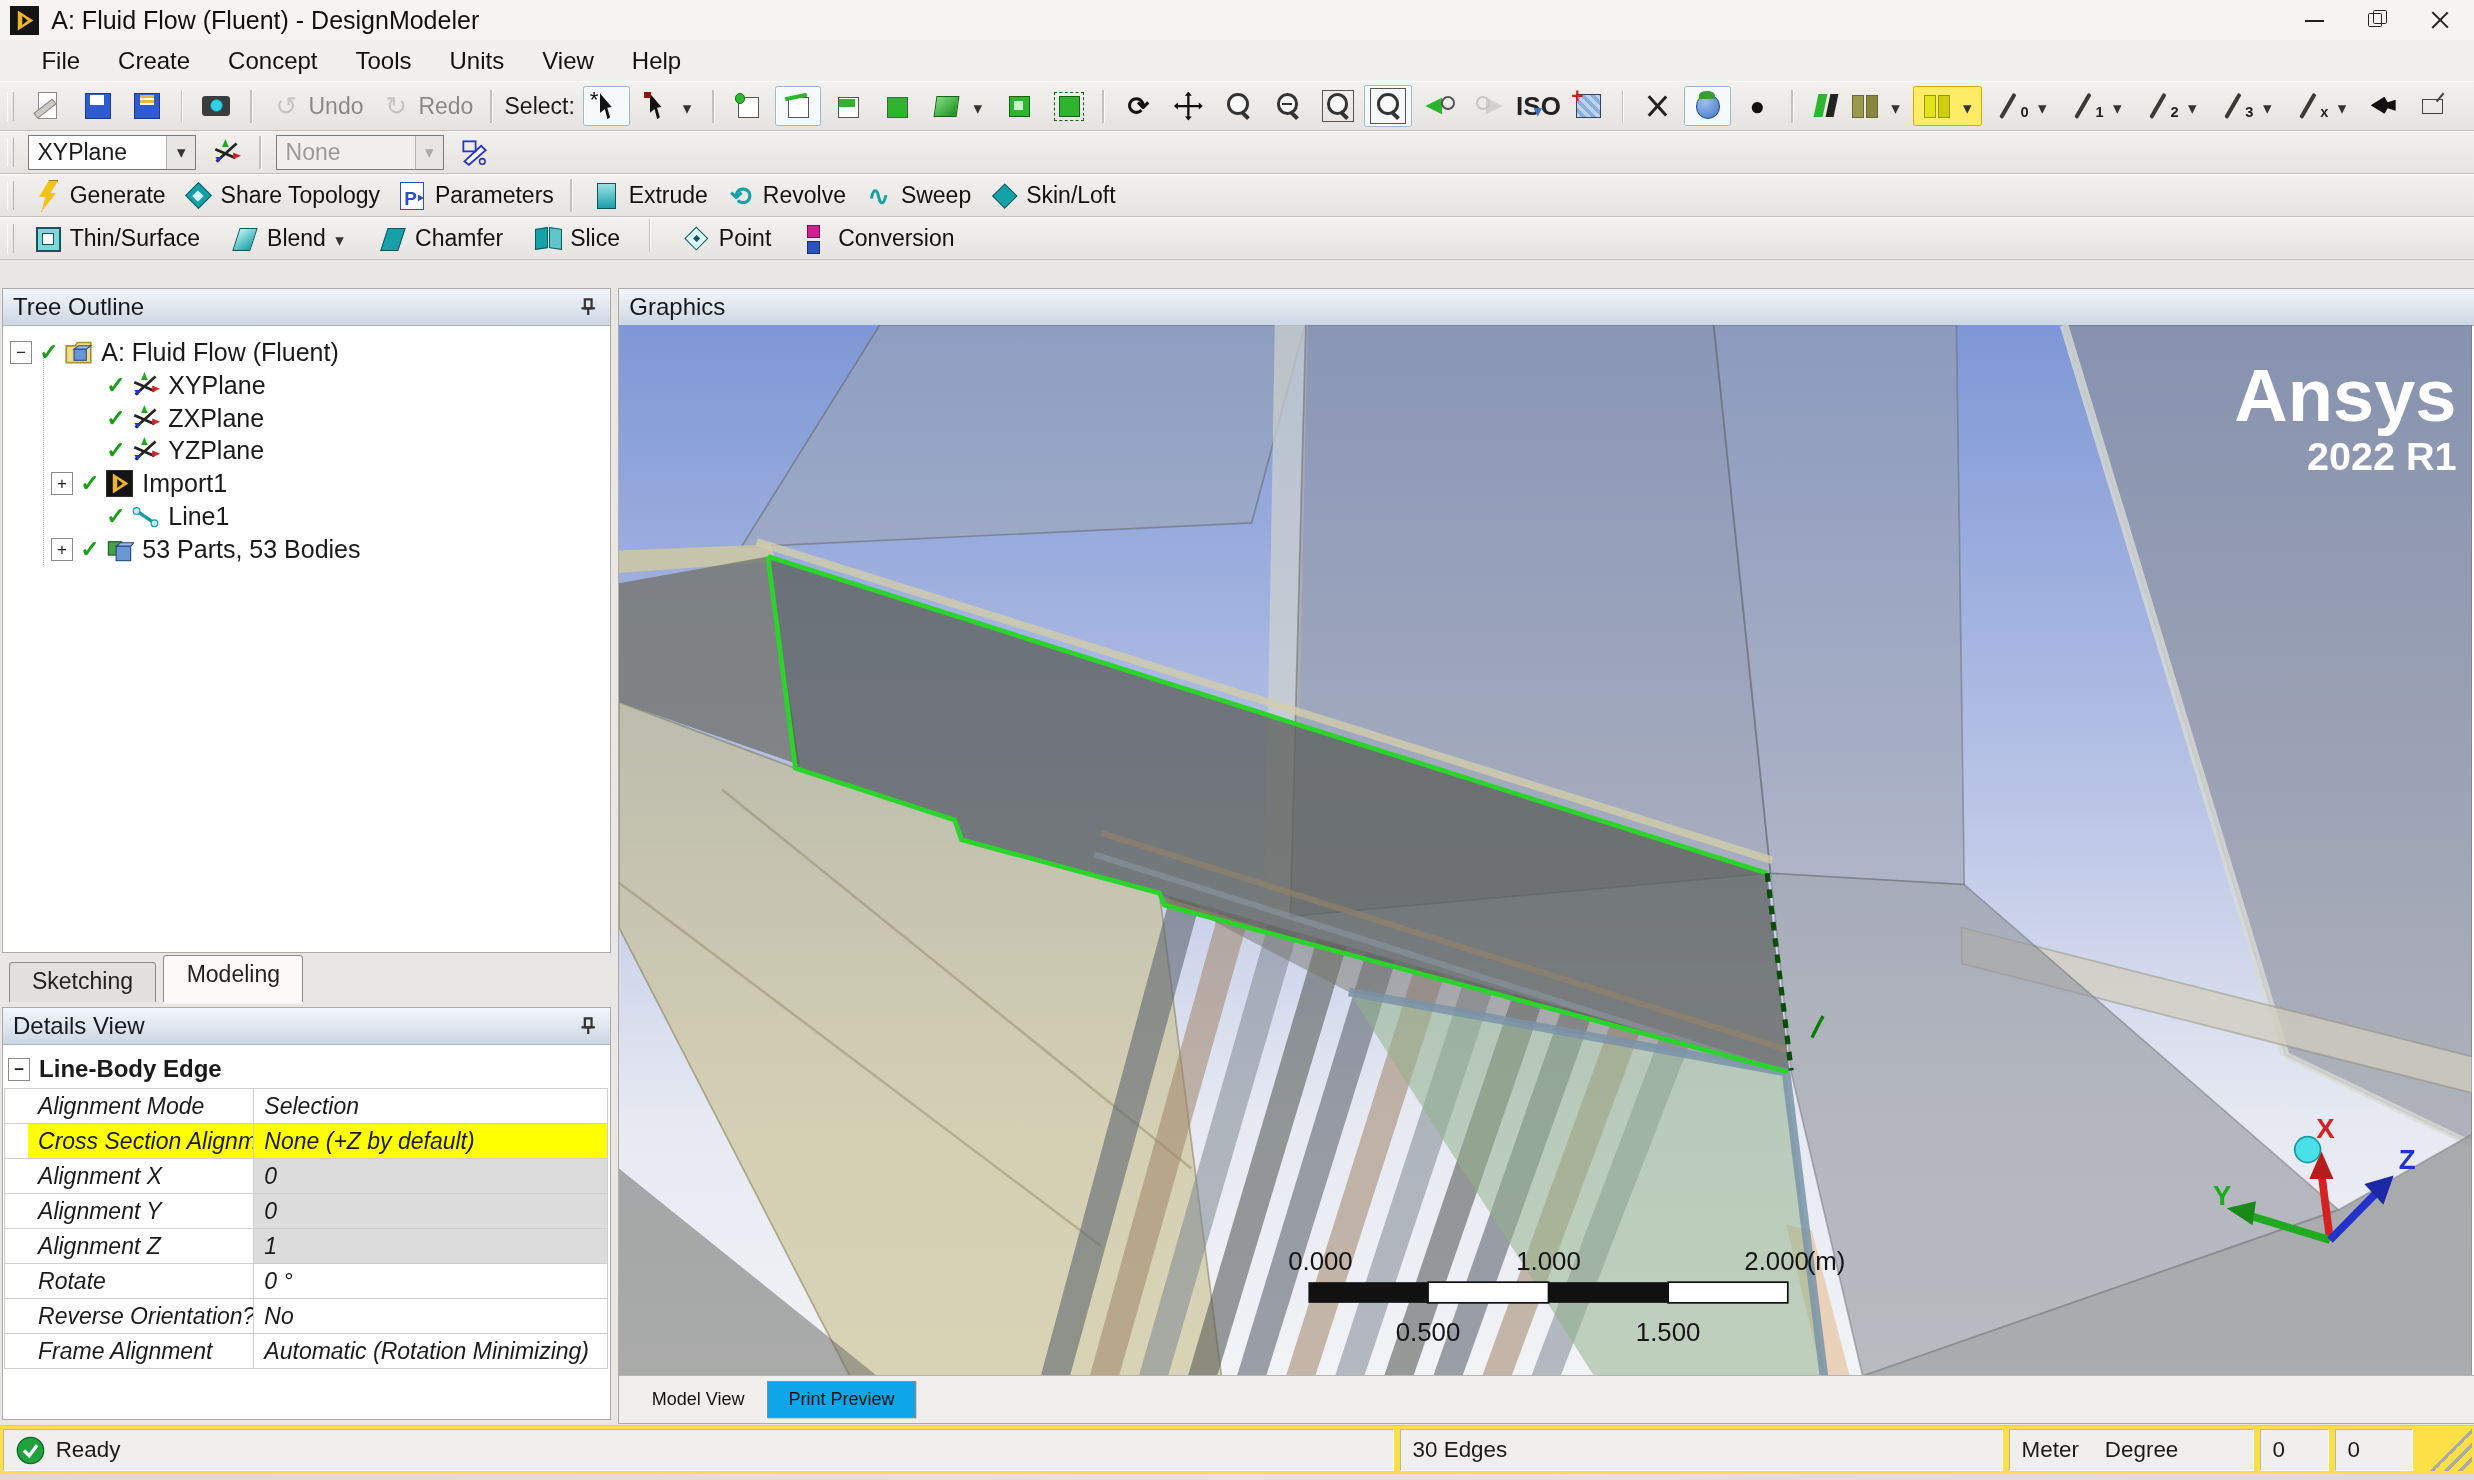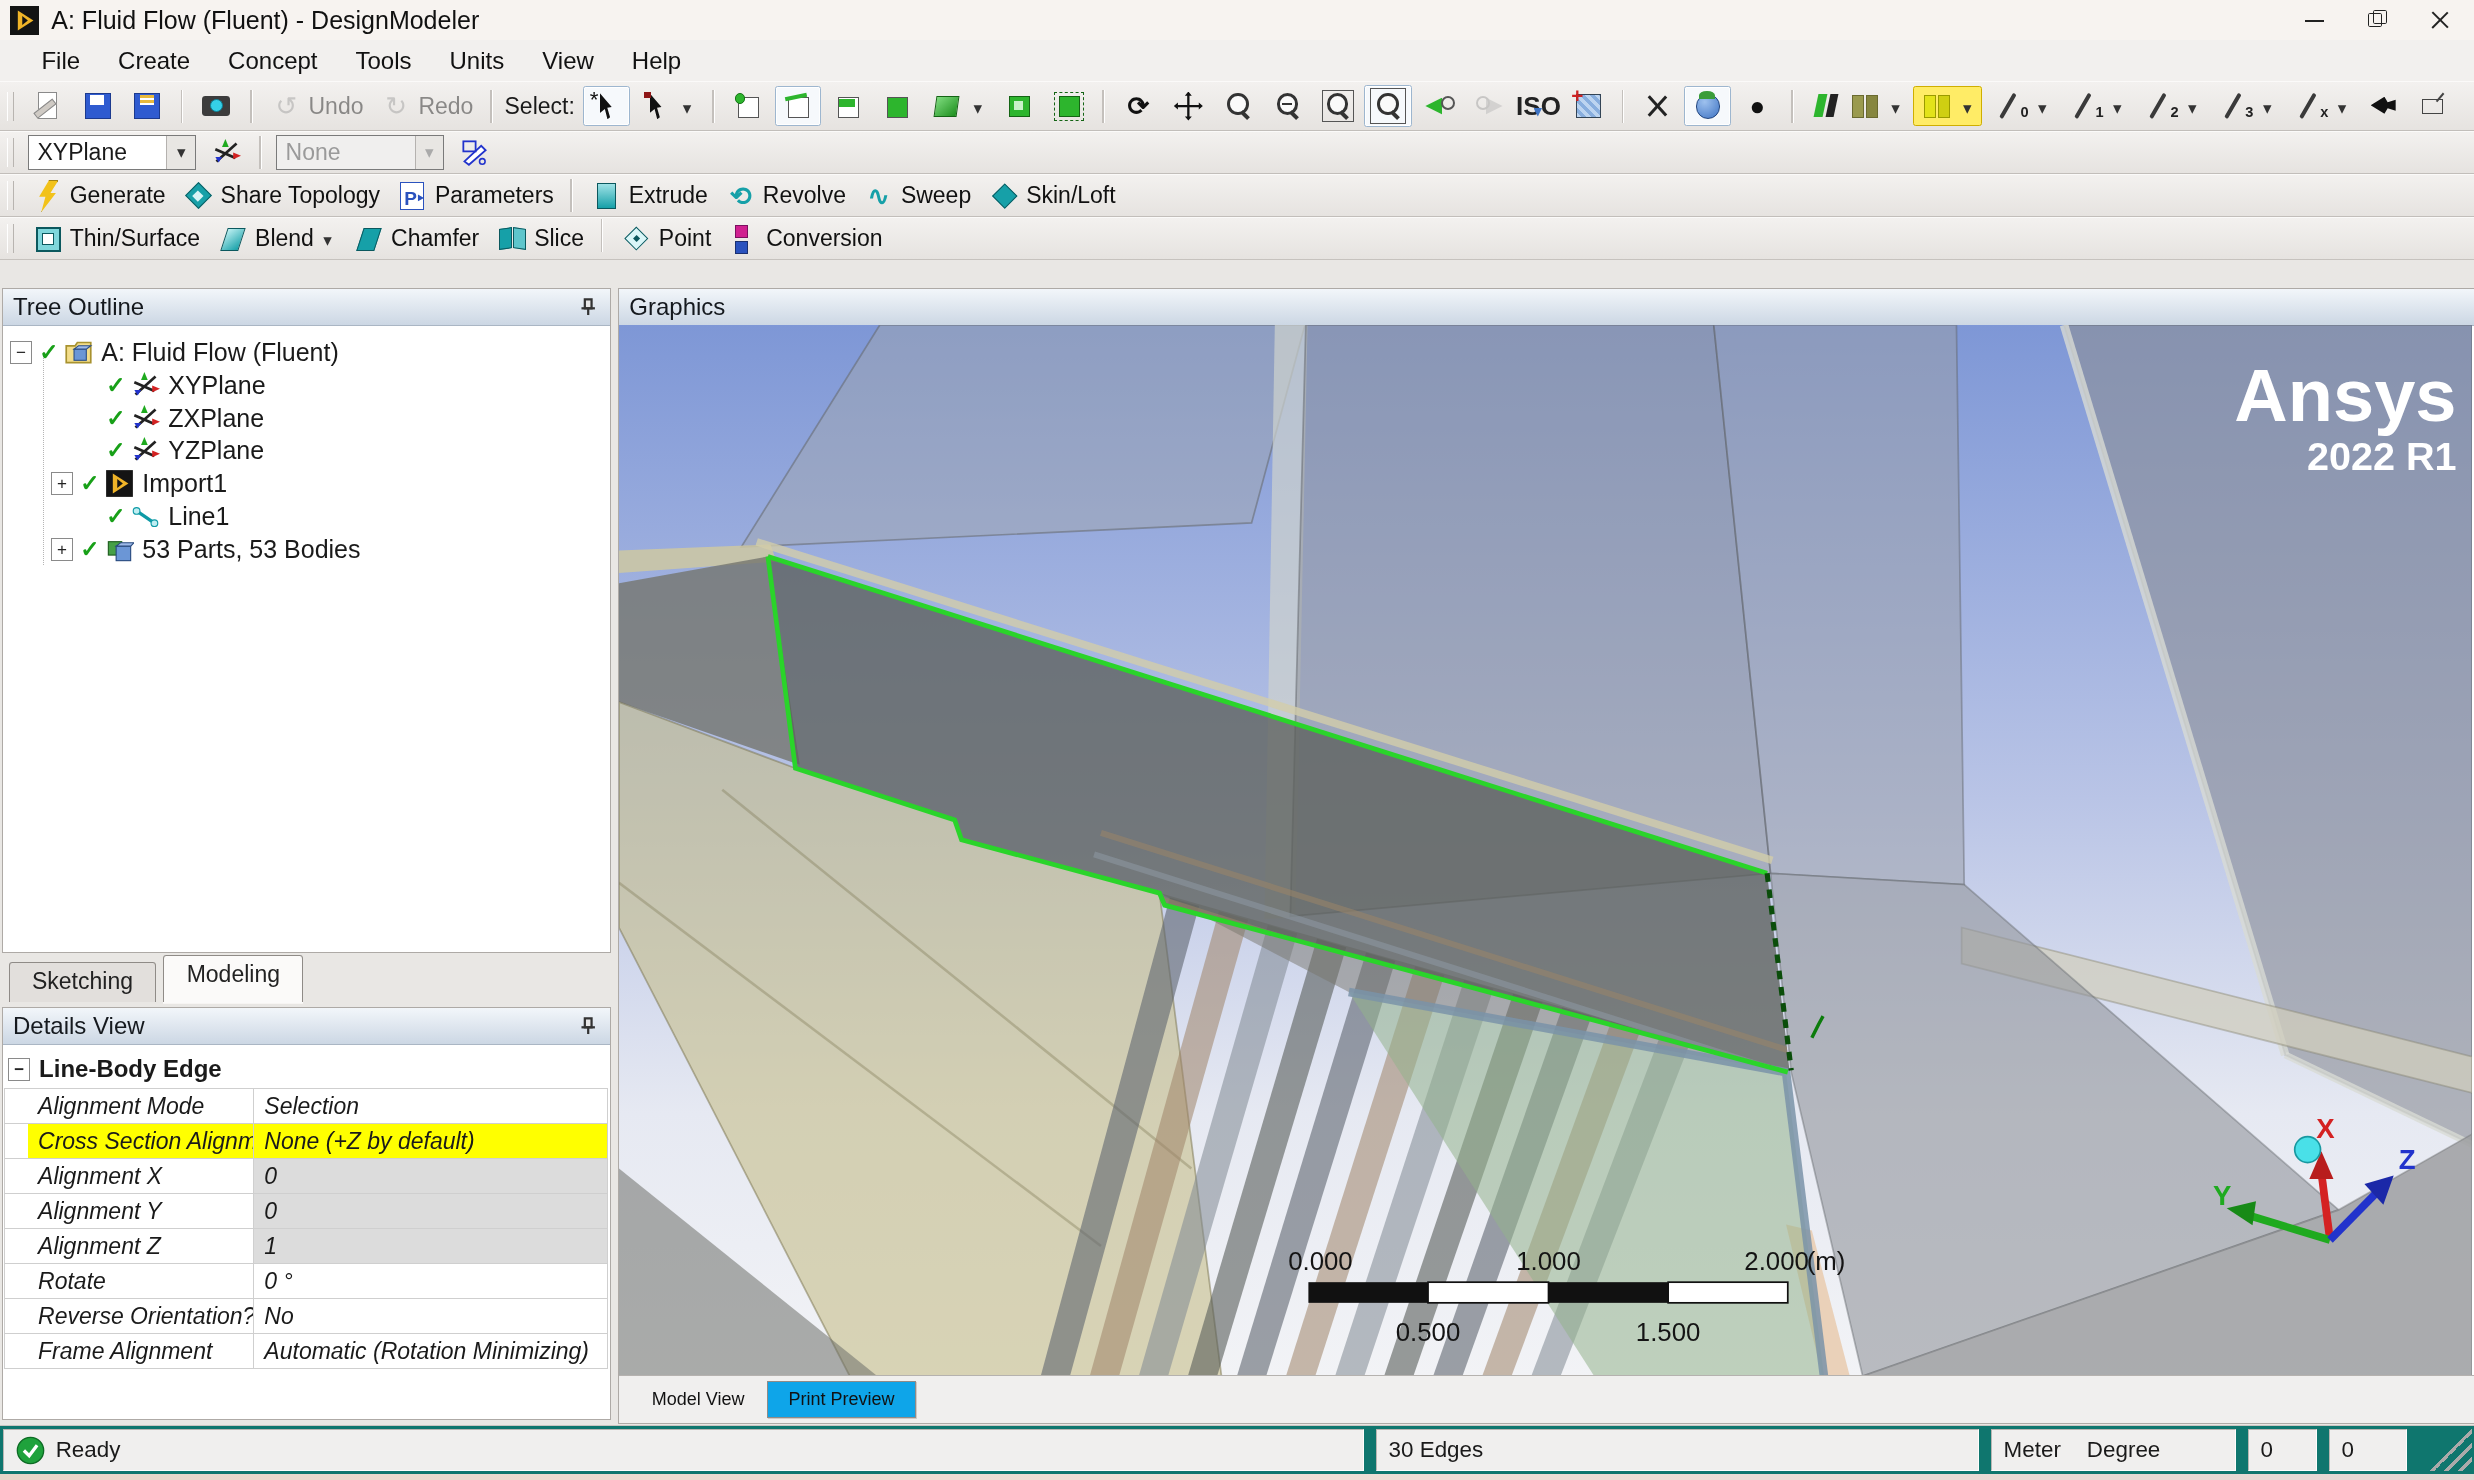--- a/index.html
+++ b/index.html
@@ -168,22 +168,22 @@
 
   
   #gcanvas{position:absolute;left:0;top:36px;width:1853px;height:1051px;}
   #gcanvas svg{display:block;width:100%;height:100%;}
   .viewtabs{position:absolute;left:0;bottom:0;width:100%;height:47px;background:#f0efee;border-top:0.9px solid #b5b2af;
             display:flex;align-items:center;}
   .vtab{font-size:18px;padding:6.9px 20.7px;margin-left:12px;color:#111;}
   .vtab.boxed{border:0.9px solid #8f8b87;background:#0ea5e9;box-shadow:0.9px 0.9px 0 #c9c6c2;margin-left:1.7px;}
 
   
-  #statusbar{position:absolute;left:0;top:1425px;width:100%;height:49px;background:#0f766e;border-top:0.9px solid #c9c6c2;
-             display:flex;align-items:stretch;padding:3.4px 3.4px;box-sizing:border-box;gap:12px;}
+  #statusbar{position:absolute;left:0;top:1425px;width:100%;height:49px;background:#fde047;border-top:0.9px solid #c9c6c2;
+             display:flex;align-items:stretch;padding:3.4px 3.4px;box-sizing:border-box;gap:6px;}
   .ssec{border:0.9px solid;border-color:#b9b6b2 #fdfdfc #fdfdfc #b9b6b2;display:flex;align-items:center;
         font-size:22.4px;padding:0 12px;background:#f0efee;white-space:nowrap;}
   .ssec.grow{flex:1;}
   .ready-ic{width:29px;height:29px;margin-right:10.3px;} .ready-ic svg{width:29px;height:29px;}
   .grip{width:29px;background:linear-gradient(135deg,transparent 55%,#aaa 55%,#aaa 60%,transparent 60%,transparent 70%,#aaa 70%,#aaa 75%,transparent 75%,transparent 85%,#aaa 85%,#aaa 90%,transparent 90%);border:none;}
   #taskbar-sliver{position:absolute;left:0;top:1474px;width:100%;height:6.9px;background:linear-gradient(90deg,#e7d6c9,#efdfd6,#e3d8d4);}
 </style>
 </head>
 <body>
 
@@ -424,21 +424,21 @@
         </button>
         <button class="tbtn">
           <span class="ic ic-skinloft-icon"></span>
           <span class="tbl">Skin/Loft</span>
         </button>
       </div>
   </div>
 
   <div class="tbrow" id="tb4">
     <div class="tb-grip"></div>
-    <div id="tb4-items" style="display:flex;">
+    <div id="tb4-items" style="display:flex;gap:12px;">
         <button class="tbtn">
           <span class="ic ic-thin-surface-icon"></span>
           <span class="tbl">Thin/Surface</span>
         </button>
         <button class="tbtn">
           <span class="ic ic-blend-icon"></span>
           <span class="tbl">Blend</span>
           <span class="dd"></span>
         </button>
         <button class="tbtn">

